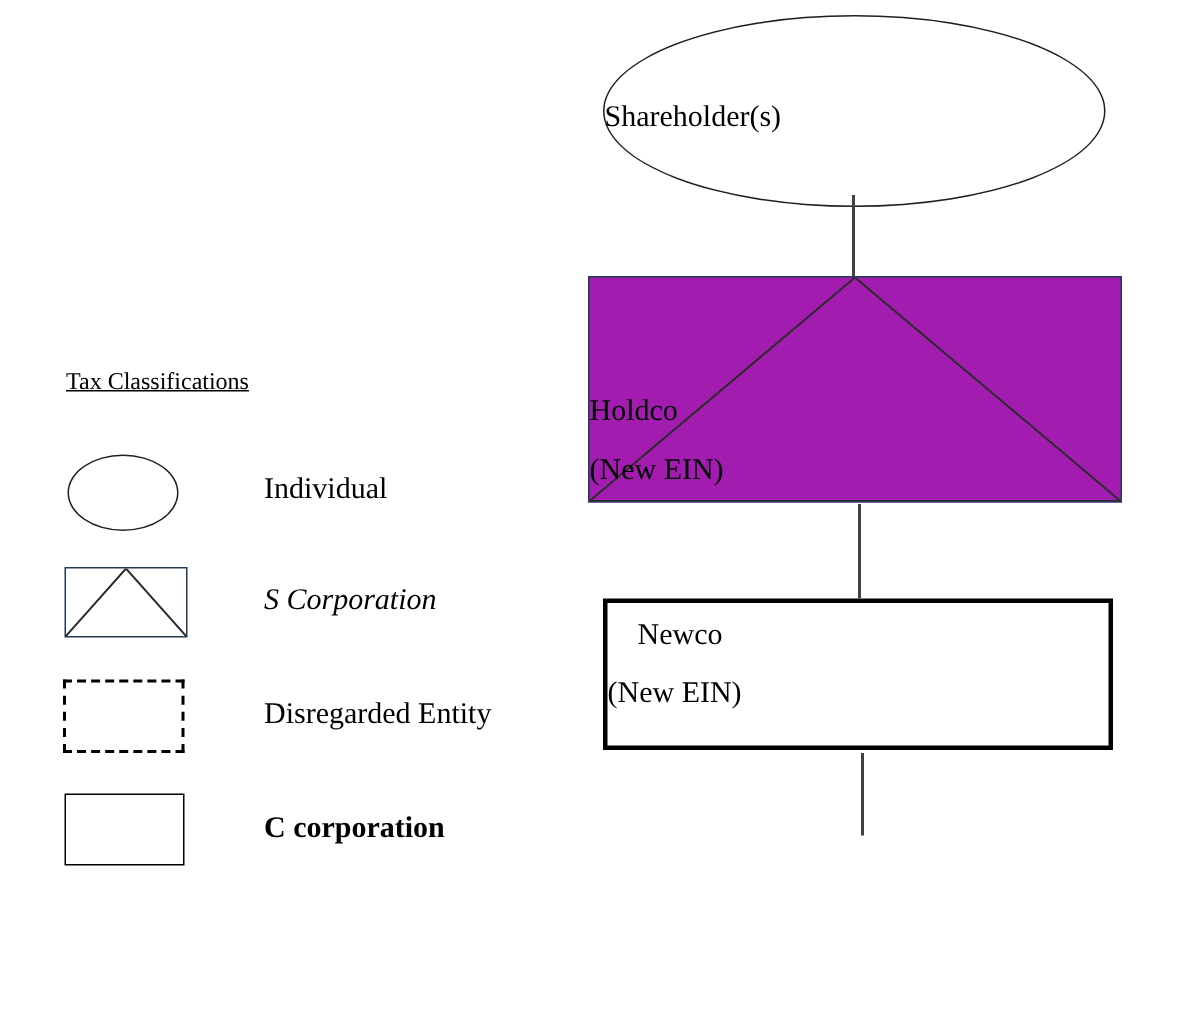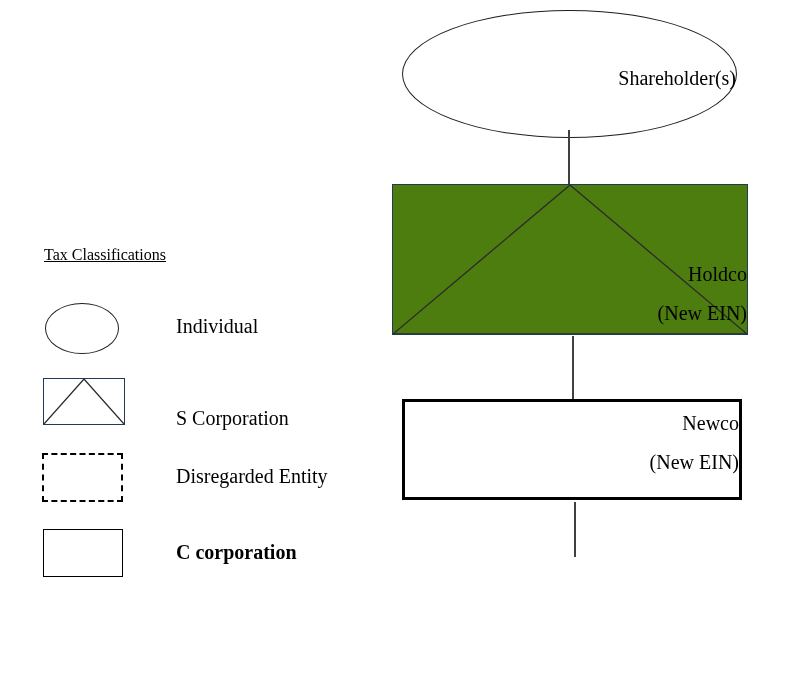--- a/index.html
+++ b/index.html
@@ -28,21 +28,21 @@
     white-space: nowrap;
   }
   .legend-label {
     position: absolute;
     left: 139px;
     font-size: 20px;
     white-space: nowrap;
     margin-left: 37px;
   }
   .lbl-individual   { top: 315px; }
-  .lbl-scorp        { top: 407px; }
+  .lbl-scorp        { top: 389px; font-style: italic; }
   .lbl-disregarded  { top: 465px; }
   .lbl-ccorp        { top: 541px; font-weight: bold; }
 
   .sym-ellipse {
     position: absolute;
     left: 45px; top: 303px;
     width: 74px; height: 51px;
     border: 1.3px solid #1f1f1f;
     border-radius: 50%;
     background: #ffffff;
@@ -72,54 +72,54 @@
     position: absolute;
     left: 0; top: 0;
     width: 100%; height: 100%;
     display: block;
   }
 
   
   .node-text {
     position: absolute;
     left: 0; right: 0;
-    text-align: right;
+    text-align: left;
     line-height: 22px;
     font-size: 20px;
     white-space: nowrap;
   }
 
   .node-shareholders {
     position: absolute;
     left: 402px; top: 10px;
     width: 335px; height: 128px;
     border: 1.3px solid #1f1f1f;
     border-radius: 50%;
     background: #ffffff;
   }
   .node-shareholders .node-text { top: 56px; }
 
   .node-holdco {
     position: absolute;
     left: 392px; top: 184px;
     width: 356px; height: 151px;
     border: 1.3px solid #223a54;
-    background: #4d7c0f;
+    background: #a21caf;
   }
   .node-holdco .line1 { top: 78px; }
   .node-holdco .line2 { top: 117px; }
 
   .node-newco {
     position: absolute;
     left: 402px; top: 399px;
     width: 340px; height: 101px;
     border: 3px solid #000000;
     background: #ffffff;
   }
-  .node-newco .line1 { top: 10px; }
+  .node-newco .line1 { top: 10px; margin-left: 20px; }
   .node-newco .line2 { top: 49px; }
 
   .node-company {
     position: absolute;
     left: 399px; top: 557px;
     width: 363px; height: 101px;
     border: 2px dashed #000000;
     background: #ffffff;
   }
   .node-company .line1 { top: 11px; }

